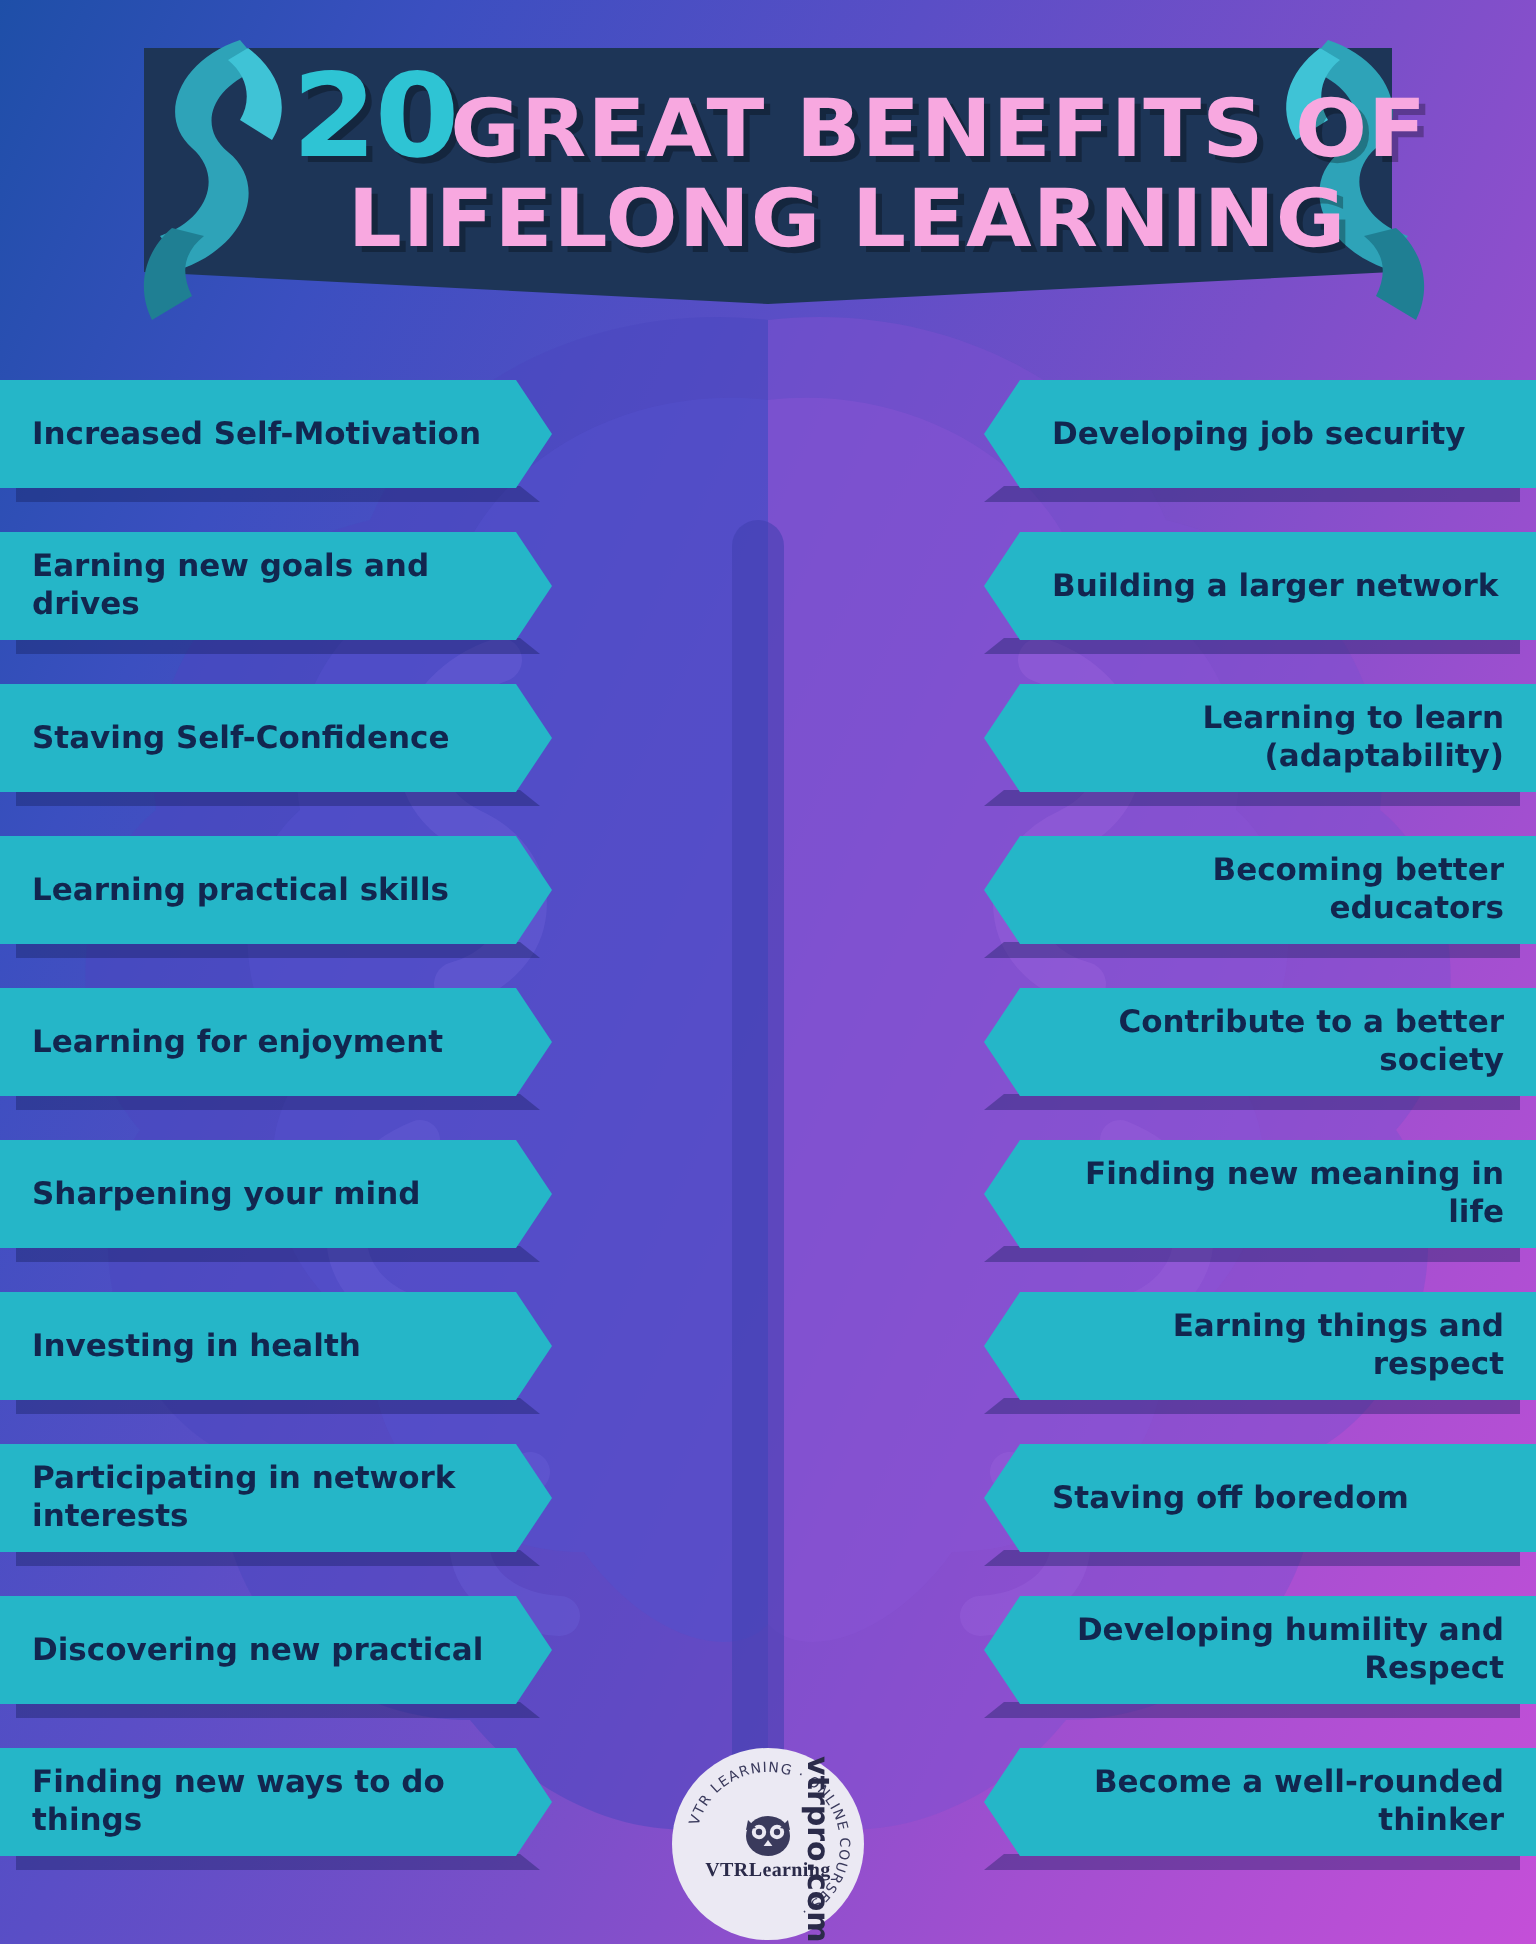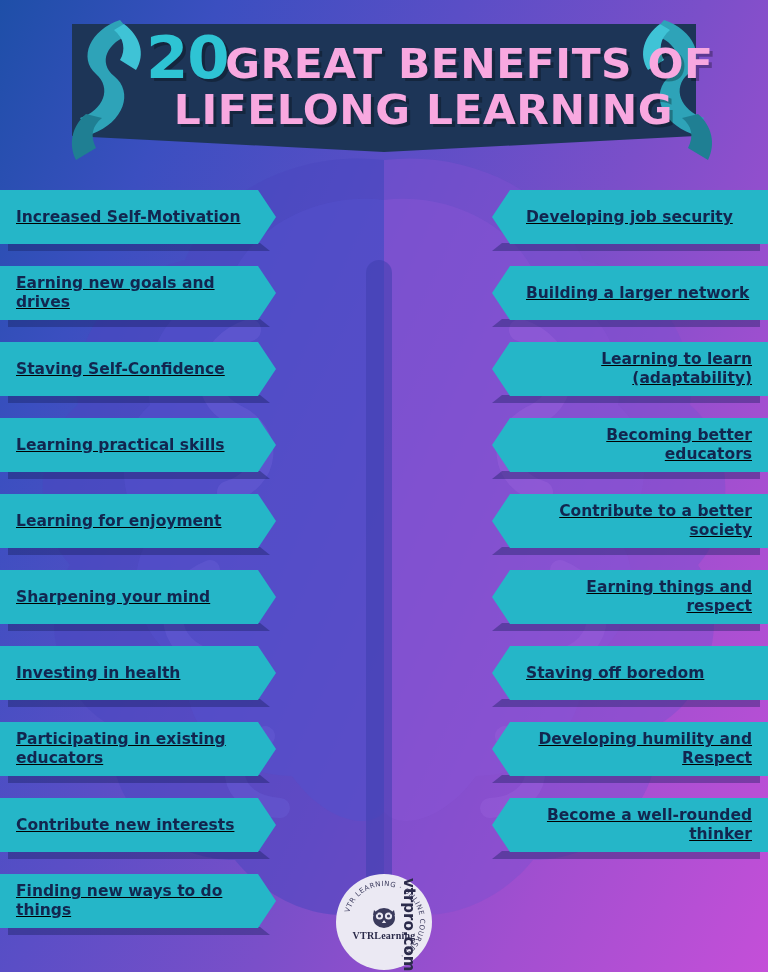--- a/index.html
+++ b/index.html
@@ -116,21 +116,20 @@
     width: 300px;
     z-index: 5;
   }
   .col-left { left: 0px; }
   .col-right { left: 468px; }
 
   .benefit {
     position: relative;
     margin-bottom: 22px;
     height: 54px;
-    text-decoration: underline;
   }
   .banner {
     position: relative;
     height: 54px;
     background: #25b6c8;
     display: flex;
     align-items: center;
     box-sizing: border-box;
   }
   .benefit-left .banner {
@@ -309,27 +308,27 @@
     </div>
     <div class="benefit benefit-left">
       <div class="tail"></div>
       <div class="banner">
         <span class="benefit-text">Investing in health</span>
       </div>
     </div>
     <div class="benefit benefit-left">
       <div class="tail"></div>
       <div class="banner">
-        <span class="benefit-text">Participating in existing educators</span>
-      </div>
-    </div>
-    <div class="benefit benefit-left">
-      <div class="tail"></div>
-      <div class="banner">
-        <span class="benefit-text">Contribute new interests</span>
+        <span class="benefit-text">Participating in network interests</span>
+      </div>
+    </div>
+    <div class="benefit benefit-left">
+      <div class="tail"></div>
+      <div class="banner">
+        <span class="benefit-text">Discovering new practical</span>
       </div>
     </div>
     <div class="benefit benefit-left">
       <div class="tail"></div>
       <div class="banner">
         <span class="benefit-text">Finding new ways to do things</span>
       </div>
     </div>
   </div>
 
@@ -355,20 +354,26 @@
     <div class="benefit benefit-right">
       <div class="tail"></div>
       <div class="banner">
         <span class="benefit-text">Becoming better educators</span>
       </div>
     </div>
     <div class="benefit benefit-right">
       <div class="tail"></div>
       <div class="banner">
         <span class="benefit-text">Contribute to a better society</span>
+      </div>
+    </div>
+    <div class="benefit benefit-right">
+      <div class="tail"></div>
+      <div class="banner">
+        <span class="benefit-text">Finding new meaning in life</span>
       </div>
     </div>
     <div class="benefit benefit-right">
       <div class="tail"></div>
       <div class="banner">
         <span class="benefit-text">Earning things and respect</span>
       </div>
     </div>
     <div class="benefit benefit-right">
       <div class="tail"></div>

